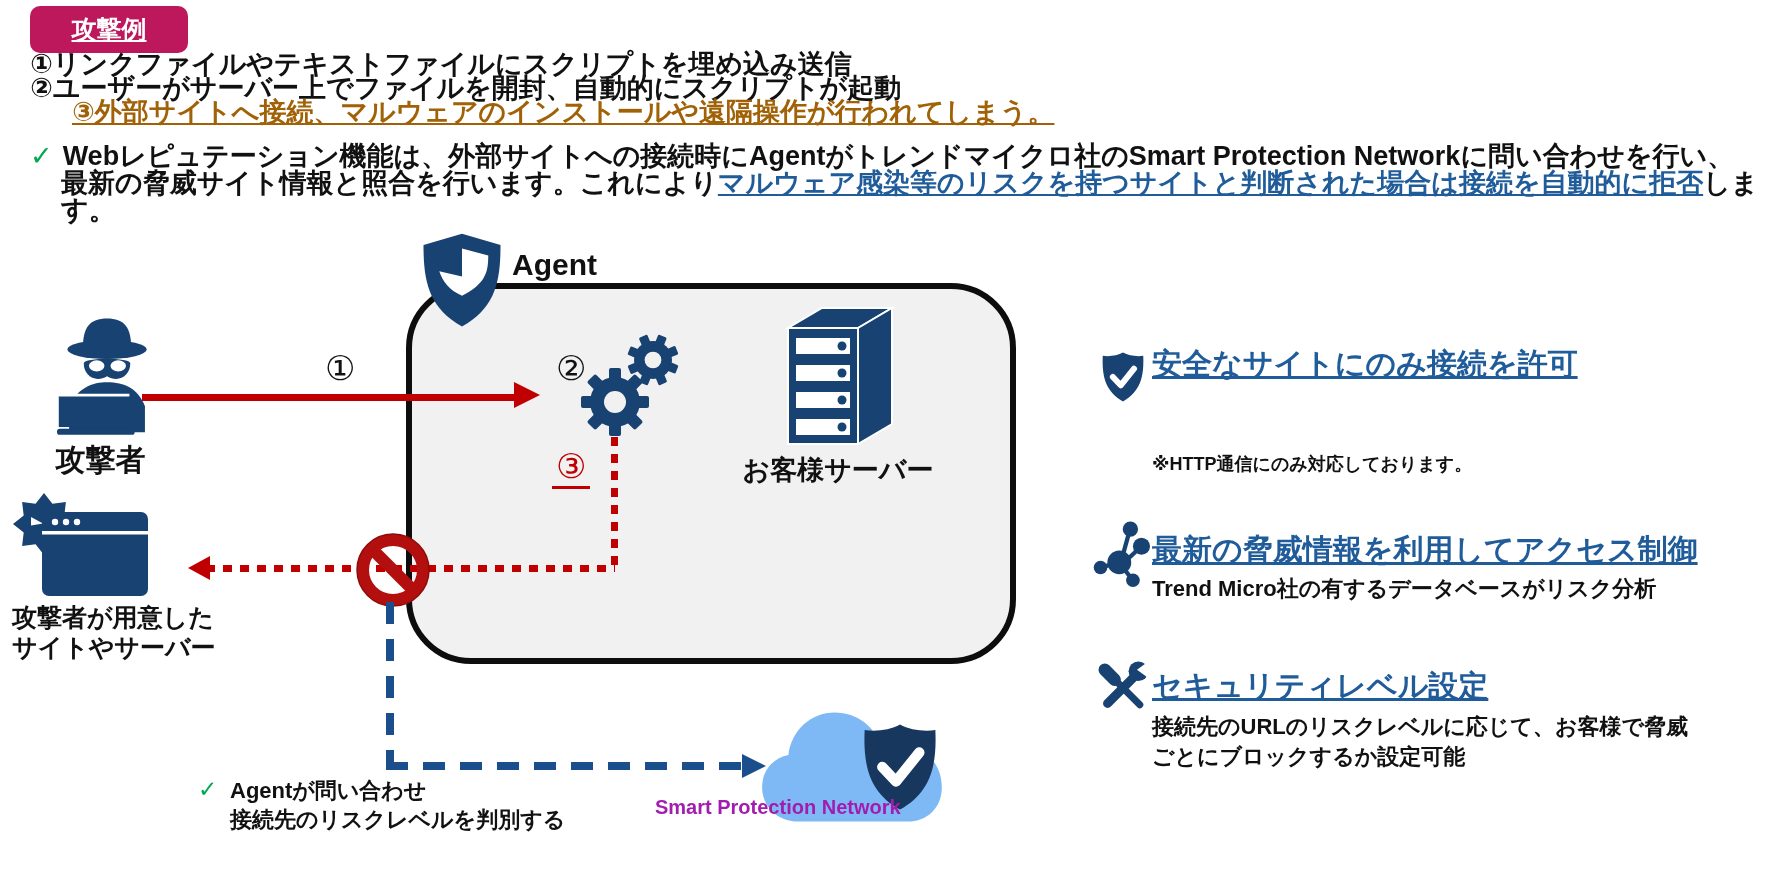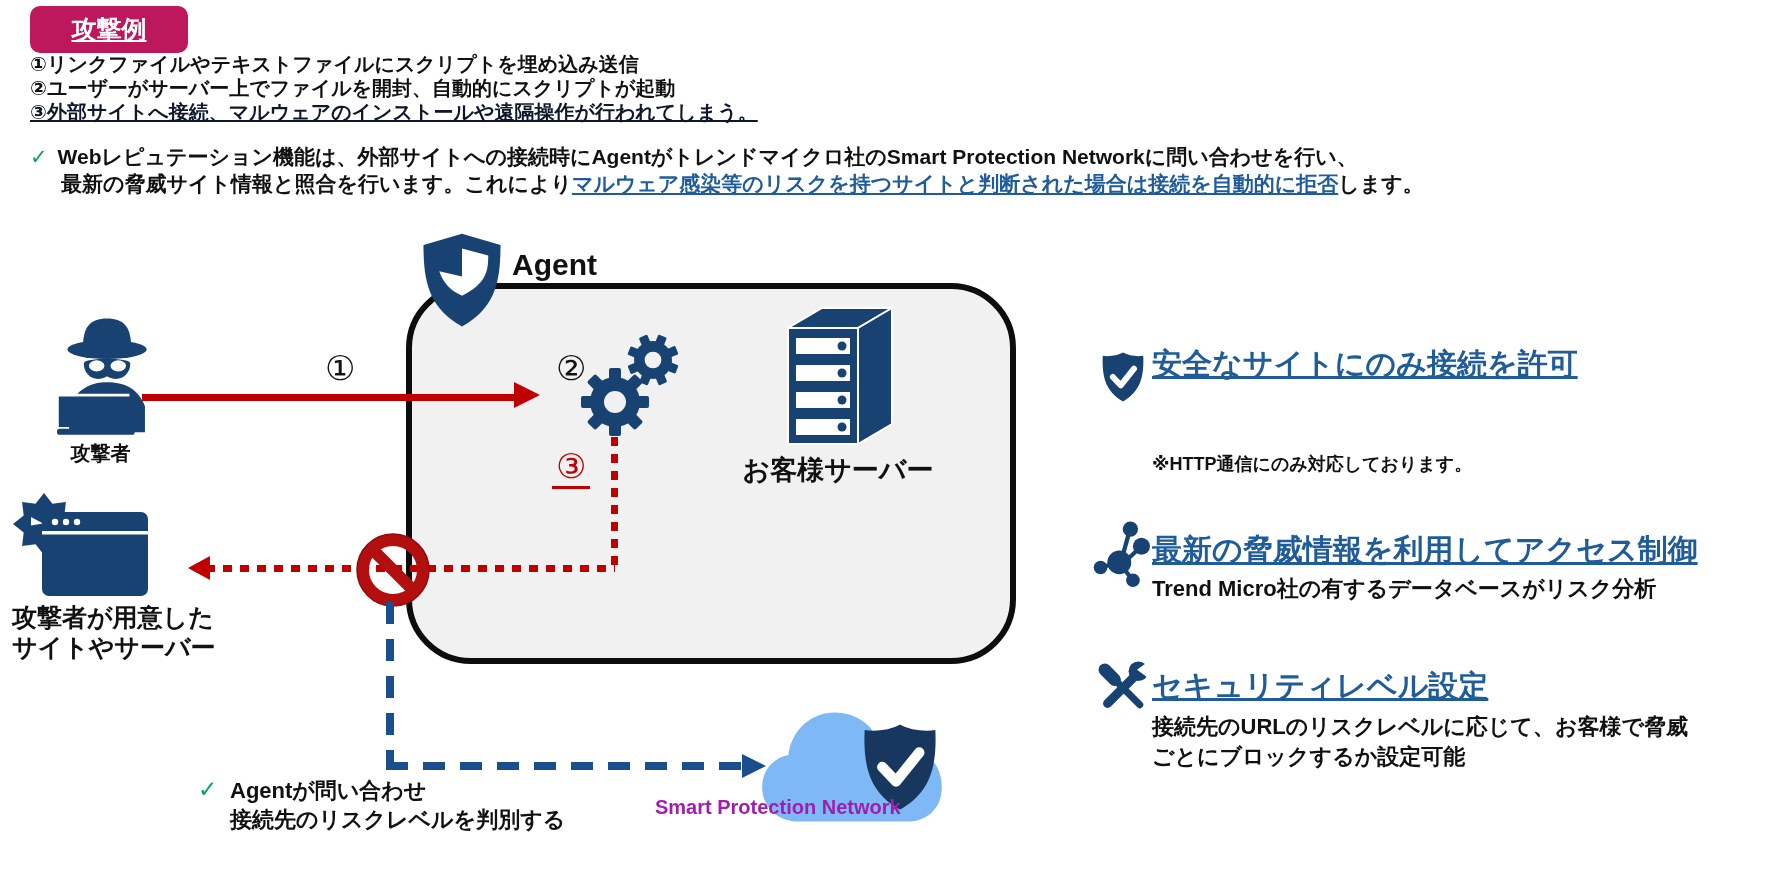--- a/index.html
+++ b/index.html
@@ -7,23 +7,23 @@
     position:relative;width:1767px;height:873px;background:#fff;overflow:hidden;
     font-family:"Liberation Sans","DejaVu Sans",sans-serif;color:#111;
   }
   .abs{position:absolute;}
   
   .title-box{
     left:30px;top:6px;width:158px;height:47px;background:#be185d;border-radius:10px;
     display:flex;align-items:center;justify-content:center;
   }
   .title-box span{color:#fff;font-size:25px;font-weight:700;text-decoration:underline;}
-  .steps{left:30px;top:52px;font-size:20px;font-weight:700;line-height:24px;color:#111;}
-  .steps .step3{color:#0f172a;text-decoration:underline;}
-  .summary{left:30px;top:143px;font-size:21px;font-weight:700;line-height:27px;color:#111;}
+  .steps{left:30px;top:52px;font-size:27px;font-weight:700;line-height:24px;color:#111;}
+  .steps .step3{color:#a16207;text-decoration:underline;margin-left:42px;}
+  .summary{left:30px;top:143px;font-size:27px;font-weight:700;line-height:27px;color:#111;}
   .summary .chk{color:#00A94F;margin-right:10px;}
   .summary .hl{color:#1F5C99;text-decoration:underline;}
   .sum2{padding-left:31px;}
   
   .agent-box{
     left:406px;top:283px;width:598px;height:369px;background:#f1f1f1;
     border:6px solid #0d0d0d;border-radius:65px;
   }
   .lbl{color:#111;font-weight:700;}
   .red-line{left:142px;top:394px;width:378px;height:7px;background:#C00000;}
@@ -79,21 +79,21 @@
       <ellipse cx="72" cy="56" rx="46" ry="11"></ellipse>
       <path d="M45,72 C45,65 99,65 99,72 C99,87 85,95 72,87 C59,95 45,87 45,72 Z"></path>
       <path d="M28,152 L28,120 C40,100 55,94 72,94 C92,94 108,101 116,122 L116,152 Z"></path>
       <rect x="16" y="110" width="82" height="36"></rect>
       <rect x="14" y="148" width="90" height="7" rx="3"></rect>
     </g>
     <ellipse cx="60" cy="75" rx="9" ry="6.5" fill="#fff"></ellipse>
     <ellipse cx="85" cy="75" rx="9" ry="6.5" fill="#fff"></ellipse>
     <line x1="16" y1="109" x2="98" y2="109" stroke="#fff" stroke-width="3"></line>
   </svg>
-  <div class="abs lbl" style="left:38px;top:440px;width:125px;text-align:center;font-size:20px;">攻撃者</div>
+  <div class="abs lbl" style="left:38px;top:440px;width:125px;text-align:center;font-size:30px;">攻撃者</div>
 
   <div class="abs red-line"></div>
   <div class="abs red-head"></div>
   <div class="abs circnum" style="left:325px;top:348px;">①</div>
 
   <div class="abs circnum" style="left:556px;top:348px;">②</div>
   <svg class="abs" style="left:575px;top:330px;" width="105" height="110" viewBox="0 0 105 110">
     <g transform="translate(40,72)">
       <g fill="#174272">
         <circle r="25"></circle>

